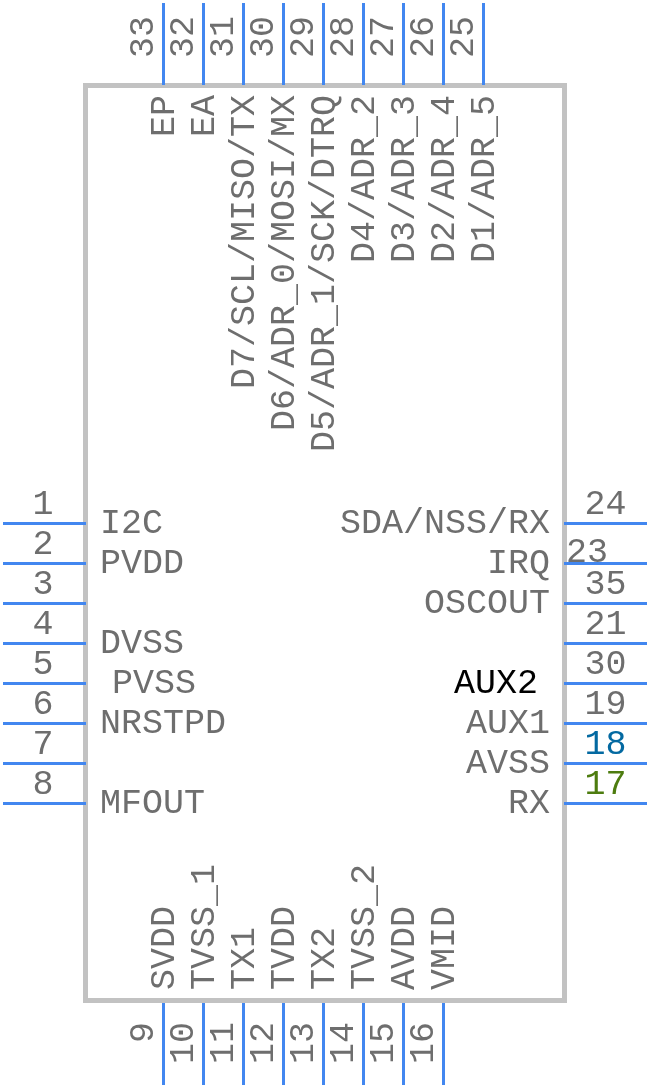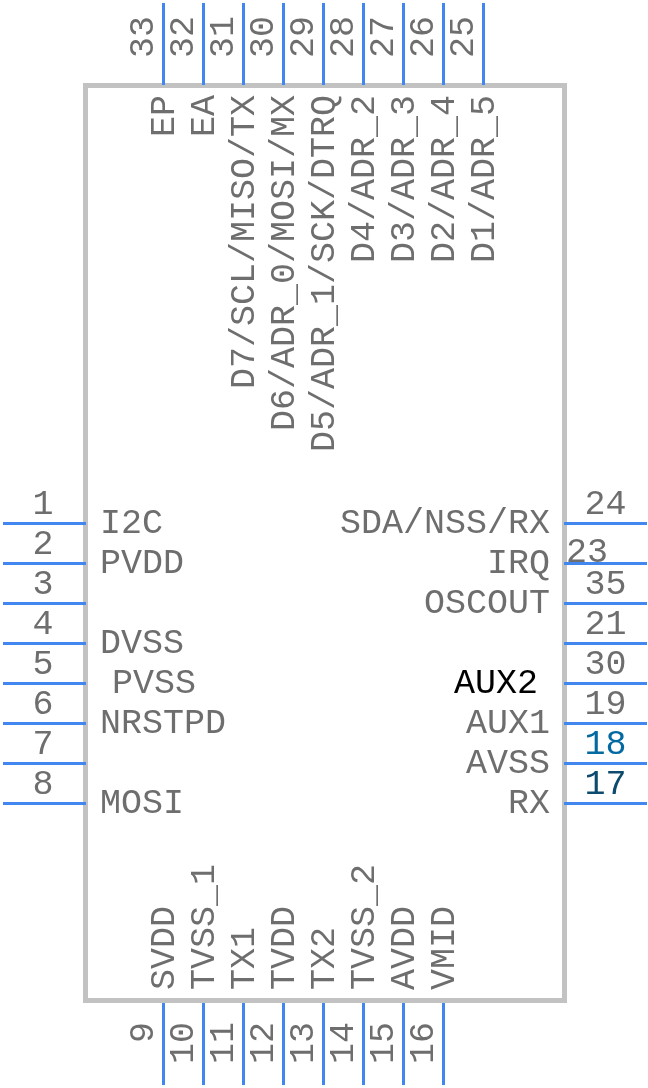--- a/index.html
+++ b/index.html
@@ -61,21 +61,21 @@
     <div class="pin-line h" style="left: 3px; top: 682px; background: rgb(66, 135, 240);"></div>
     <div class="txt" style="left: 3px; width: 80px; top: 648px; text-align: center; color: rgb(110, 110, 110);">5</div>
     <div class="txt" style="left: 100px; top: 667px; color: rgb(110, 110, 110); margin-left: 12px;">PVSS</div>
     <div class="pin-line h" style="left: 3px; top: 722px; background: rgb(66, 135, 240);"></div>
     <div class="txt" style="left: 3px; width: 80px; top: 688px; text-align: center; color: rgb(110, 110, 110);">6</div>
     <div class="txt" style="left: 100px; top: 707px; color: rgb(110, 110, 110);">NRSTPD</div>
     <div class="pin-line h" style="left: 3px; top: 762px; background: rgb(66, 135, 240);"></div>
     <div class="txt" style="left: 3px; width: 80px; top: 728px; text-align: center; color: rgb(110, 110, 110);">7</div>
     <div class="pin-line h" style="left: 3px; top: 802px; background: rgb(66, 135, 240);"></div>
     <div class="txt" style="left: 3px; width: 80px; top: 768px; text-align: center; color: rgb(110, 110, 110);">8</div>
-    <div class="txt" style="left: 100px; top: 787px; color: rgb(110, 110, 110);">MOSI</div>
+    <div class="txt" style="left: 100px; top: 787px; color: rgb(110, 110, 110);">MFOUT</div>
     <div class="pin-line h" style="left: 564px; top: 522px; background: rgb(66, 135, 240);"></div>
     <div class="txt" style="left: 566px; width: 79px; top: 488px; text-align: center; color: rgb(110, 110, 110);">24</div>
     <div class="txt" style="right: 98px; top: 507px; text-align: right; color: rgb(110, 110, 110);">SDA/NSS/RX</div>
     <div class="pin-line h" style="left: 564px; top: 562px; background: rgb(66, 135, 240);"></div>
     <div class="txt" style="left: 566px; width: 79px; top: 528px; text-align: left; color: rgb(110, 110, 110); margin-top: 8px;">23</div>
     <div class="txt" style="right: 98px; top: 547px; text-align: right; color: rgb(110, 110, 110);">IRQ</div>
     <div class="pin-line h" style="left: 564px; top: 602px; background: rgb(66, 135, 240);"></div>
     <div class="txt" style="left: 566px; width: 79px; top: 568px; text-align: center; color: rgb(110, 110, 110);">35</div>
     <div class="txt" style="right: 98px; top: 587px; text-align: right; color: rgb(110, 110, 110);">OSCOUT</div>
     <div class="pin-line h" style="left: 564px; top: 642px; background: rgb(66, 135, 240);"></div>
@@ -83,21 +83,21 @@
     <div class="pin-line h" style="left: 564px; top: 682px; background: rgb(66, 135, 240);"></div>
     <div class="txt" style="left: 566px; width: 79px; top: 648px; text-align: center; color: rgb(110, 110, 110);">30</div>
     <div class="txt" style="right: 110px; top: 667px; text-align: right; color: #000000;">AUX2</div>
     <div class="pin-line h" style="left: 564px; top: 722px; background: rgb(66, 135, 240);"></div>
     <div class="txt" style="left: 566px; width: 79px; top: 688px; text-align: center; color: rgb(110, 110, 110);">19</div>
     <div class="txt" style="right: 98px; top: 707px; text-align: right; color: rgb(110, 110, 110);">AUX1</div>
     <div class="pin-line h" style="left: 564px; top: 762px; background: rgb(66, 135, 240);"></div>
     <div class="txt" style="left: 566px; width: 79px; top: 728px; text-align: center; color: #0369a1;">18</div>
     <div class="txt" style="right: 98px; top: 747px; text-align: right; color: rgb(110, 110, 110);">AVSS</div>
     <div class="pin-line h" style="left: 564px; top: 802px; background: rgb(66, 135, 240);"></div>
-    <div class="txt" style="left: 566px; width: 79px; top: 768px; text-align: center; color: #0c4a6e;">17</div>
+    <div class="txt" style="left: 566px; width: 79px; top: 768px; text-align: center; color: #4d7c0f;">17</div>
     <div class="txt" style="right: 98px; top: 787px; text-align: right; color: rgb(110, 110, 110);">RX</div>
     <div class="pin-line v" style="left: 162px; top: 3px; background: rgb(66, 135, 240);"></div>
     <div class="txt rot" style="left: 127px; top: 67px; width: 60px; text-align: center; color: rgb(110, 110, 110);">33</div>
     <div class="txt rot" style="left: 148px; top: 465px; width: 370px; text-align: right; color: rgb(110, 110, 110);">EP</div>
     <div class="pin-line v" style="left: 202px; top: 3px; background: rgb(66, 135, 240);"></div>
     <div class="txt rot" style="left: 167px; top: 67px; width: 60px; text-align: center; color: rgb(110, 110, 110);">32</div>
     <div class="txt rot" style="left: 188px; top: 465px; width: 370px; text-align: right; color: rgb(110, 110, 110);">EA</div>
     <div class="pin-line v" style="left: 242px; top: 3px; background: rgb(66, 135, 240);"></div>
     <div class="txt rot" style="left: 207px; top: 67px; width: 60px; text-align: center; color: rgb(110, 110, 110);">31</div>
     <div class="txt rot" style="left: 228px; top: 465px; width: 370px; text-align: right; color: rgb(110, 110, 110);">D7/SCL/MISO/TX</div>

